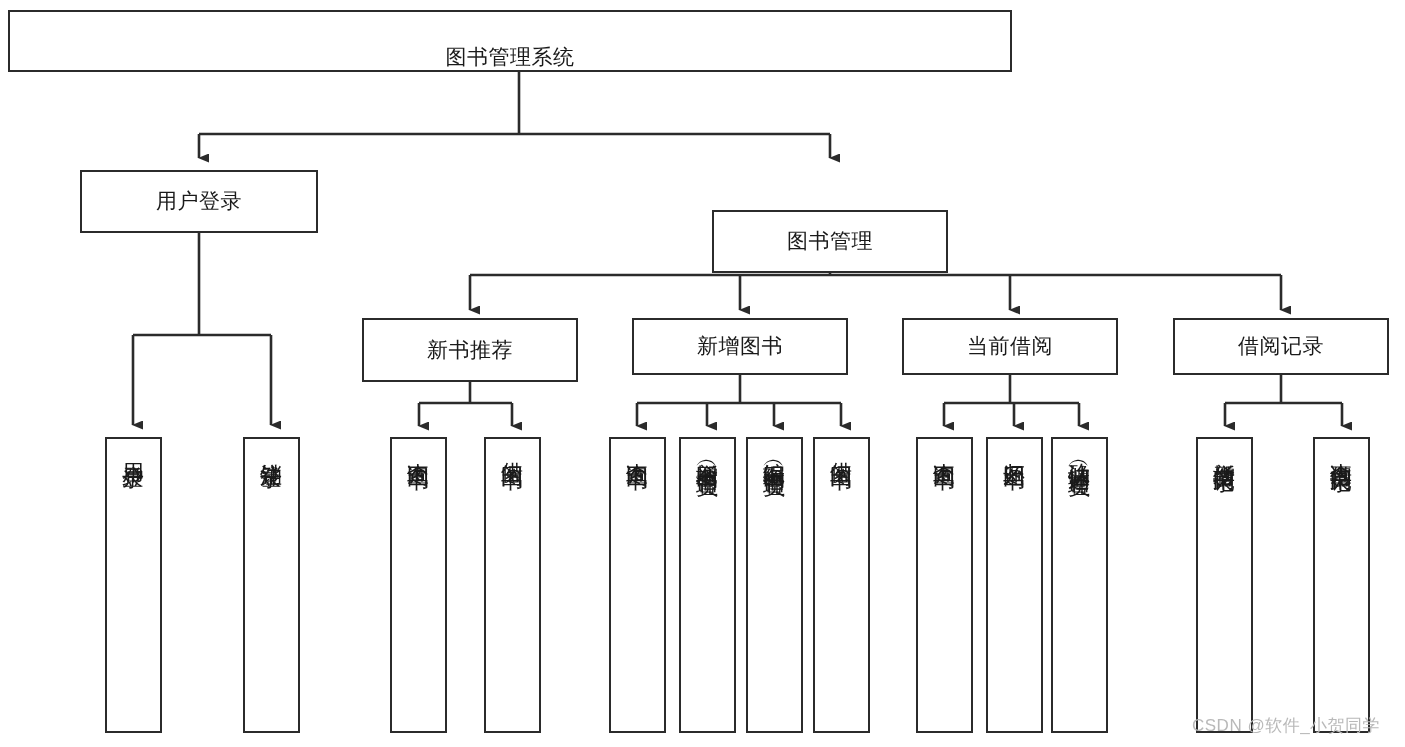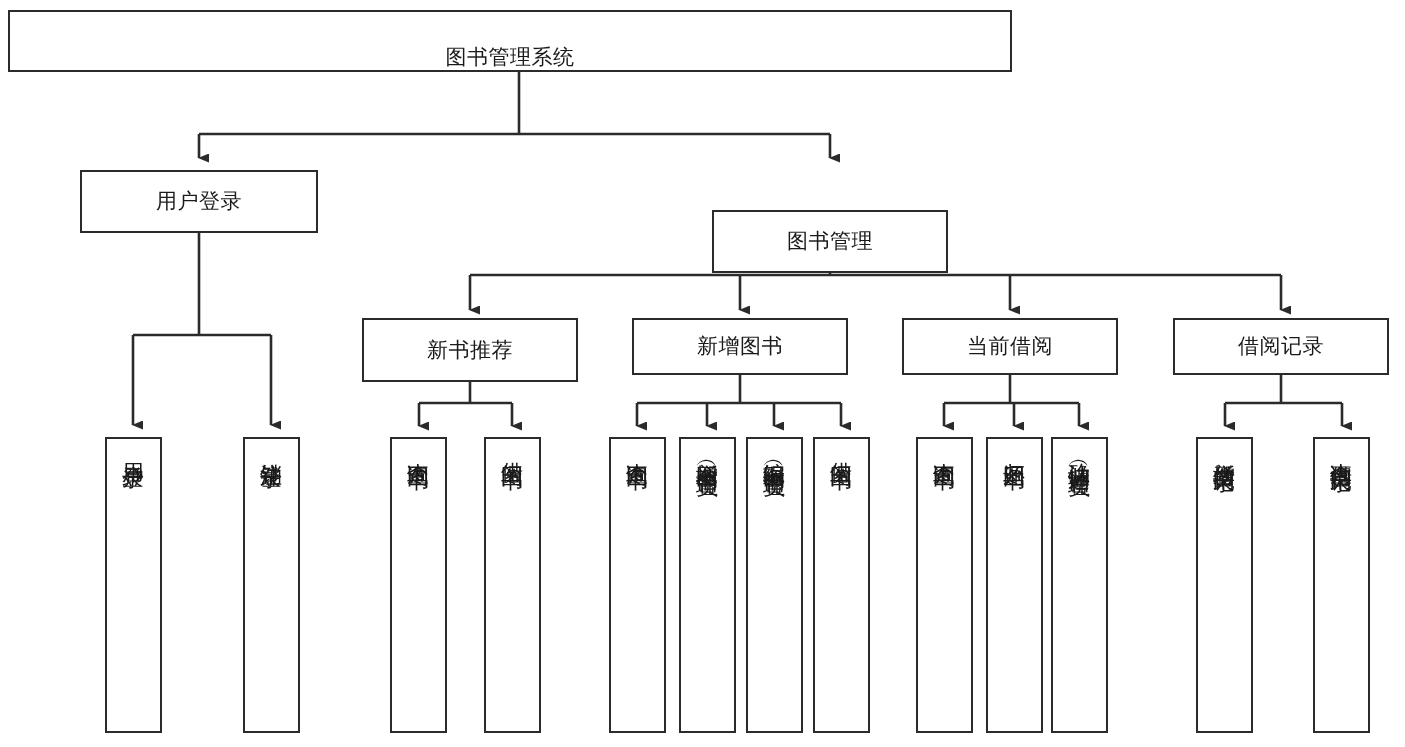--- a/index.html
+++ b/index.html
@@ -200,14 +200,15 @@
   </div>
 
   <div class="node vert" style="left:1196px; top:437px; width:57px; height:296px;">
     <span class="lbl">新增借阅记录</span>
   </div>
 
   <div class="node vert" style="left:1313px; top:437px; width:57px; height:296px;">
     <span class="lbl">查询借阅记录</span>
   </div>
 
+  <div class="watermark" style="left:1192px; top:714px;">CSDN @软件_小贺同学</div>
 
 </div>
 
 </body></html>

